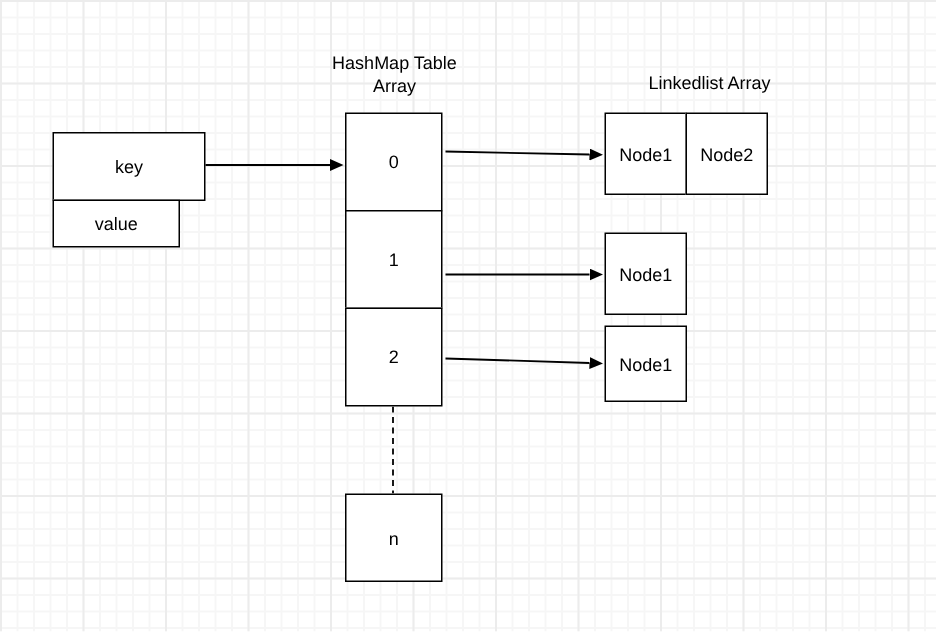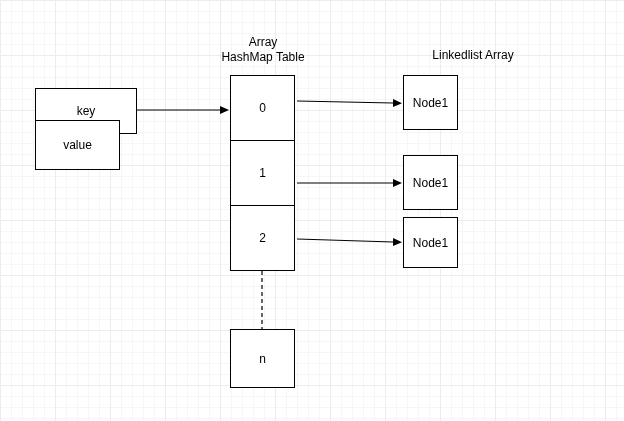--- a/index.html
+++ b/index.html
@@ -63,50 +63,53 @@
     <line x1="297" y1="101" x2="393" y2="103" stroke="#000" stroke-width="1.2" marker-end="url(#arrow)"></line>
     <line x1="297" y1="183" x2="393" y2="183" stroke="#000" stroke-width="1.2" marker-end="url(#arrow)"></line>
     <line x1="297" y1="239" x2="393" y2="242" stroke="#000" stroke-width="1.2" marker-end="url(#arrow)"></line>
     <line x1="262" y1="271" x2="262" y2="329" stroke="#000" stroke-width="1.2" stroke-dasharray="4 3"></line>
   </svg>
 
 
   <div class="box" style="left:35px; top:88px; width:102px; height:46px;">
     <span>key</span>
   </div>
-  <div class="box" style="left:35px; top:120px; width:85px; height:50px;">
+  <div class="box" style="left:35px; top:133px; width:85px; height:32px;">
     <span>value</span>
   </div>
 
   <div class="label" style="left:140px; top:67px; width:76px;">
   </div>
 
   <div class="label" style="left:198px; top:35px; width:130px;">
+    <span>HashMap Table</span>
     <span>Array</span>
-    <span>HashMap Table</span>
   </div>
 
   <div class="box" style="left:230px; top:75px; width:65px; height:66px;">
     <span>0</span>
   </div>
   <div class="box" style="left:230px; top:140px; width:65px; height:66px;">
     <span>1</span>
   </div>
   <div class="box" style="left:230px; top:205px; width:65px; height:66px;">
     <span>2</span>
   </div>
   <div class="box" style="left:230px; top:329px; width:65px; height:59px;">
     <span>n</span>
   </div>
 
   <div class="label" style="left:403px; top:48px; width:140px;">Linkedlist Array</div>
 
   <div class="box" style="left:403px; top:75px; width:55px; height:55px;">
     <span>Node1</span>
   </div>
+  <div class="box" style="left:457px; top:75px; width:55px; height:55px;">
+    <span>Node2</span>
+  </div>
 
   <div class="box" style="left:403px; top:155px; width:55px; height:55px;">
     <span>Node1</span>
   </div>
 
   <div class="box" style="left:403px; top:217px; width:55px; height:51px;">
     <span>Node1</span>
   </div>
 
 </div>

